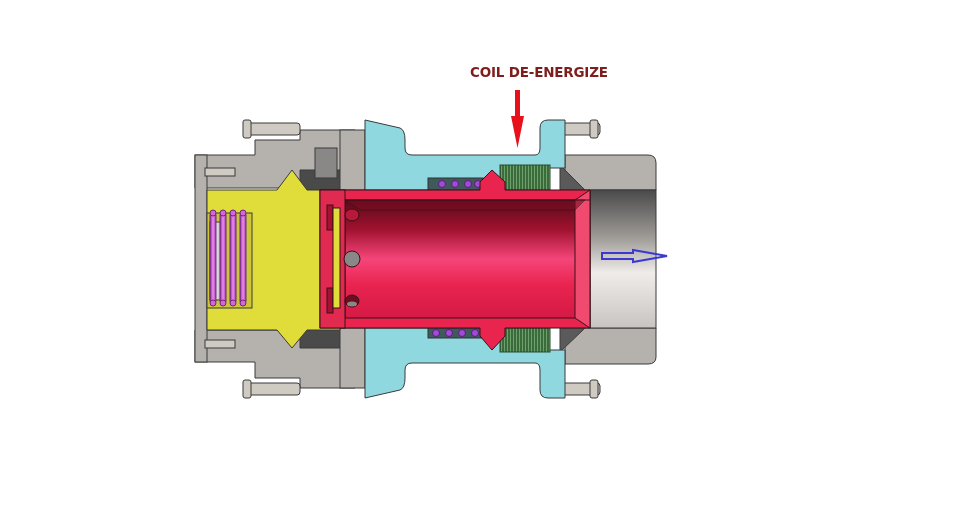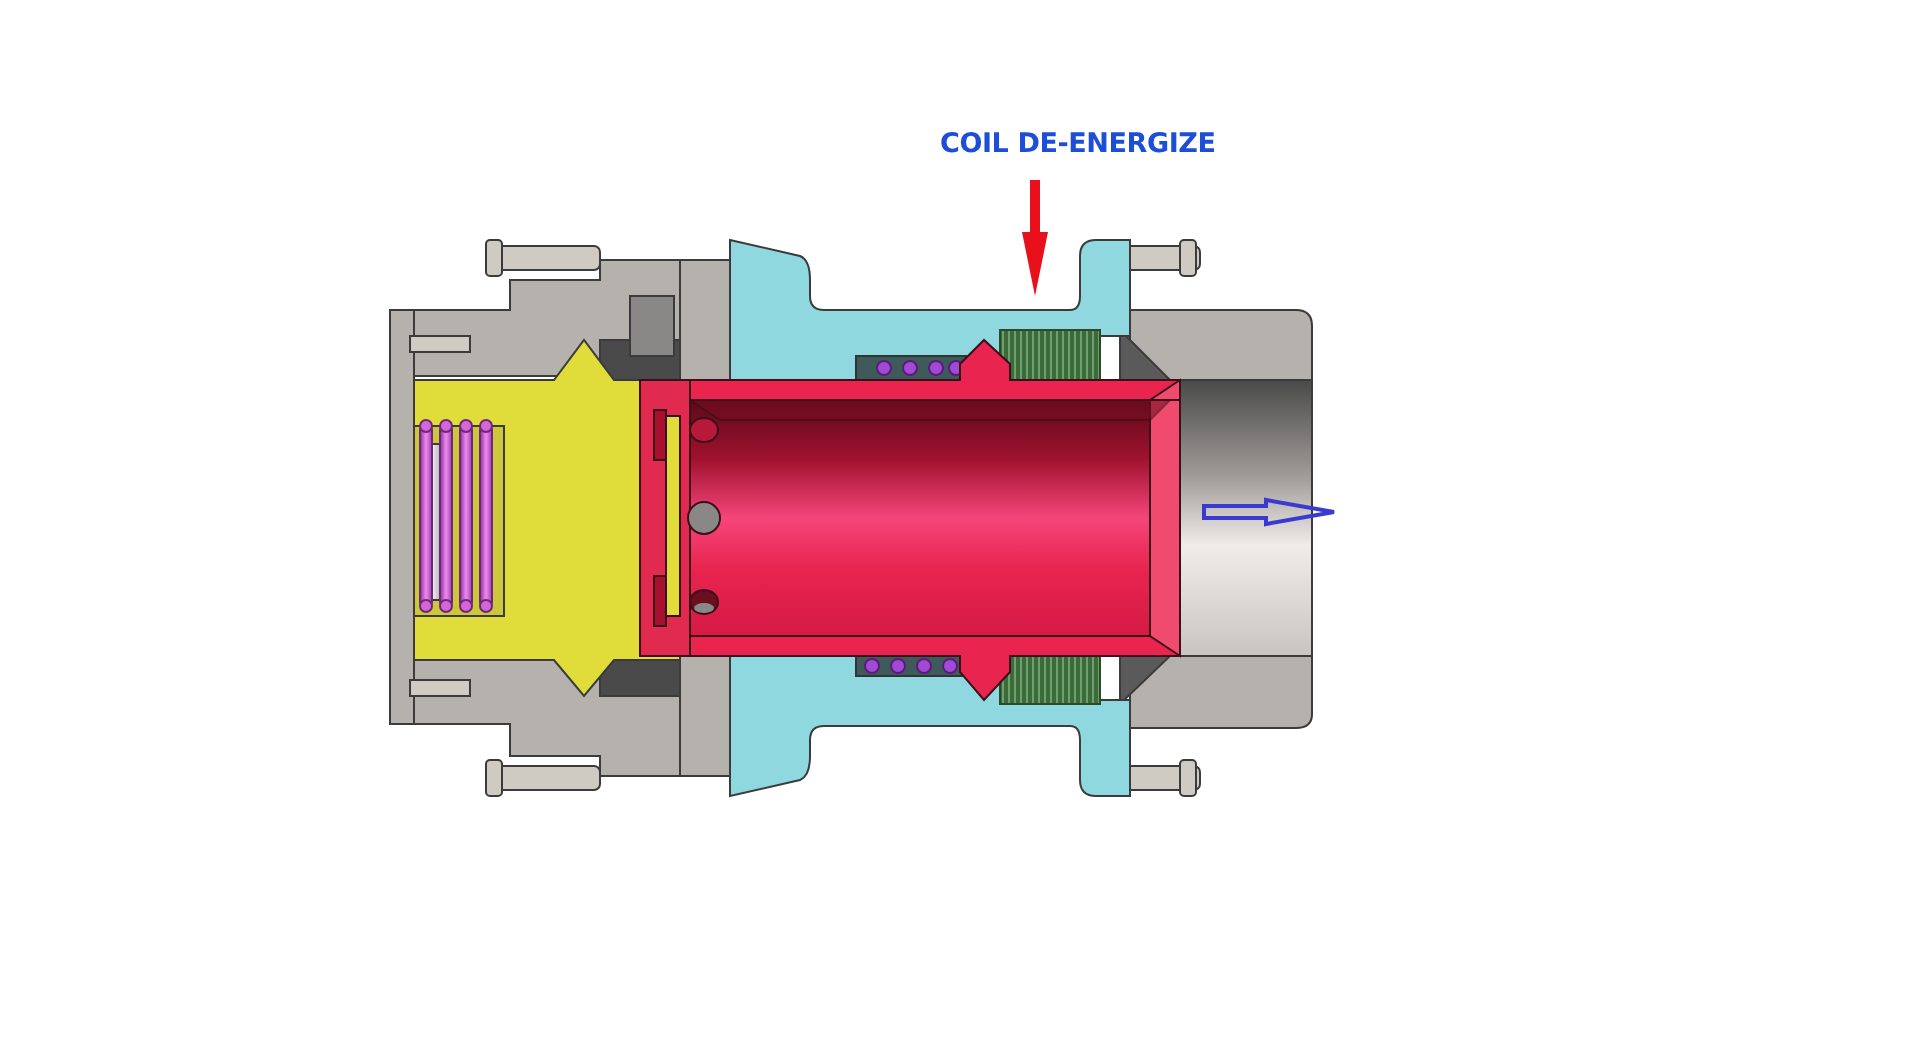--- a/index.html
+++ b/index.html
@@ -147,13 +147,13 @@
   <g>
     <rect x="515" y="90" width="5" height="28" fill="#e8111b"></rect>
     <polygon points="511,116 524,116 517.5,148" fill="#e8111b"></polygon>
   </g>
 
   <g fill="none" stroke="#3a3ad0" stroke-width="2">
     <path d="M602 253 L633 253 L633 250 L667 256 L633 262 L633 259 L602 259 Z"></path>
   </g>
 </svg>
 
-<div class="label" style="color:#1d4ed8;">COIL DE-ENERGIZE</div>
+<div class="label" style="color:#7f1d1d;">COIL DE-ENERGIZE</div>
 
 </body></html>

